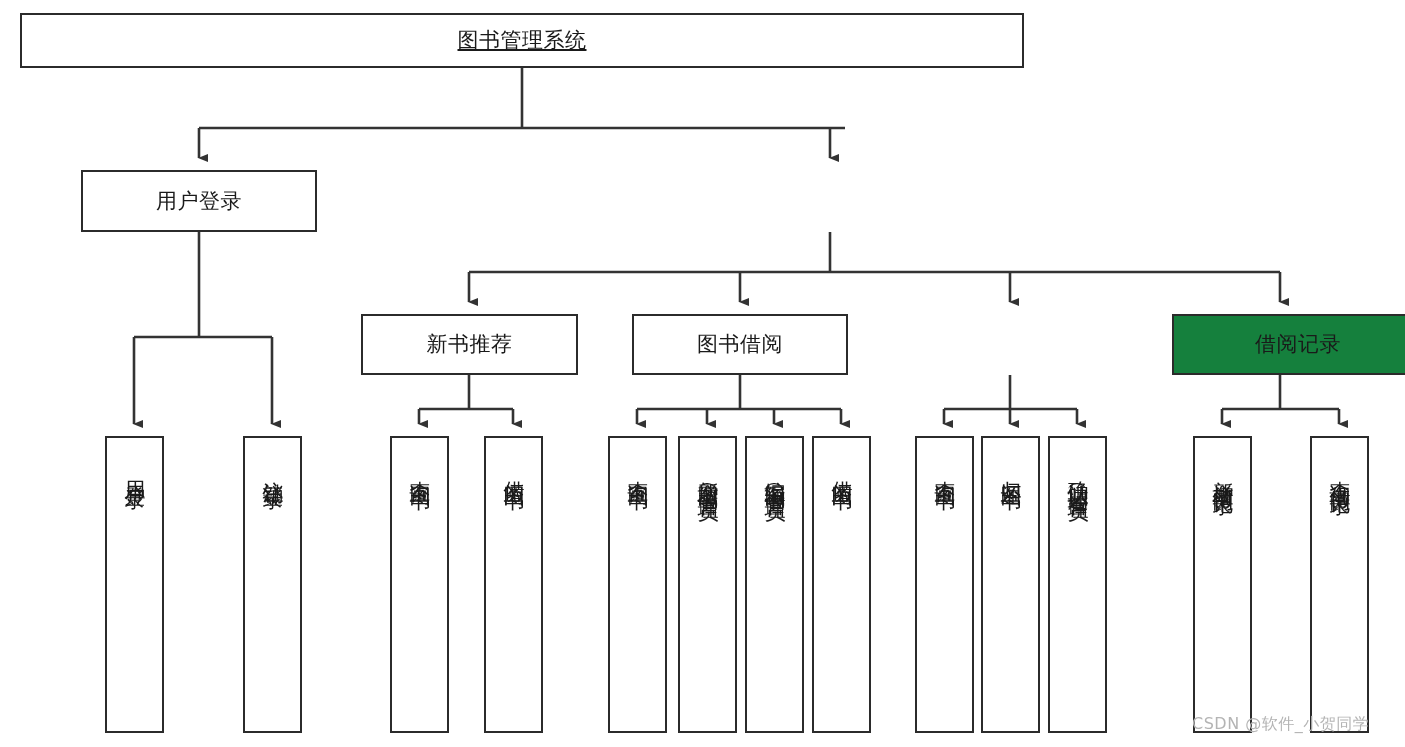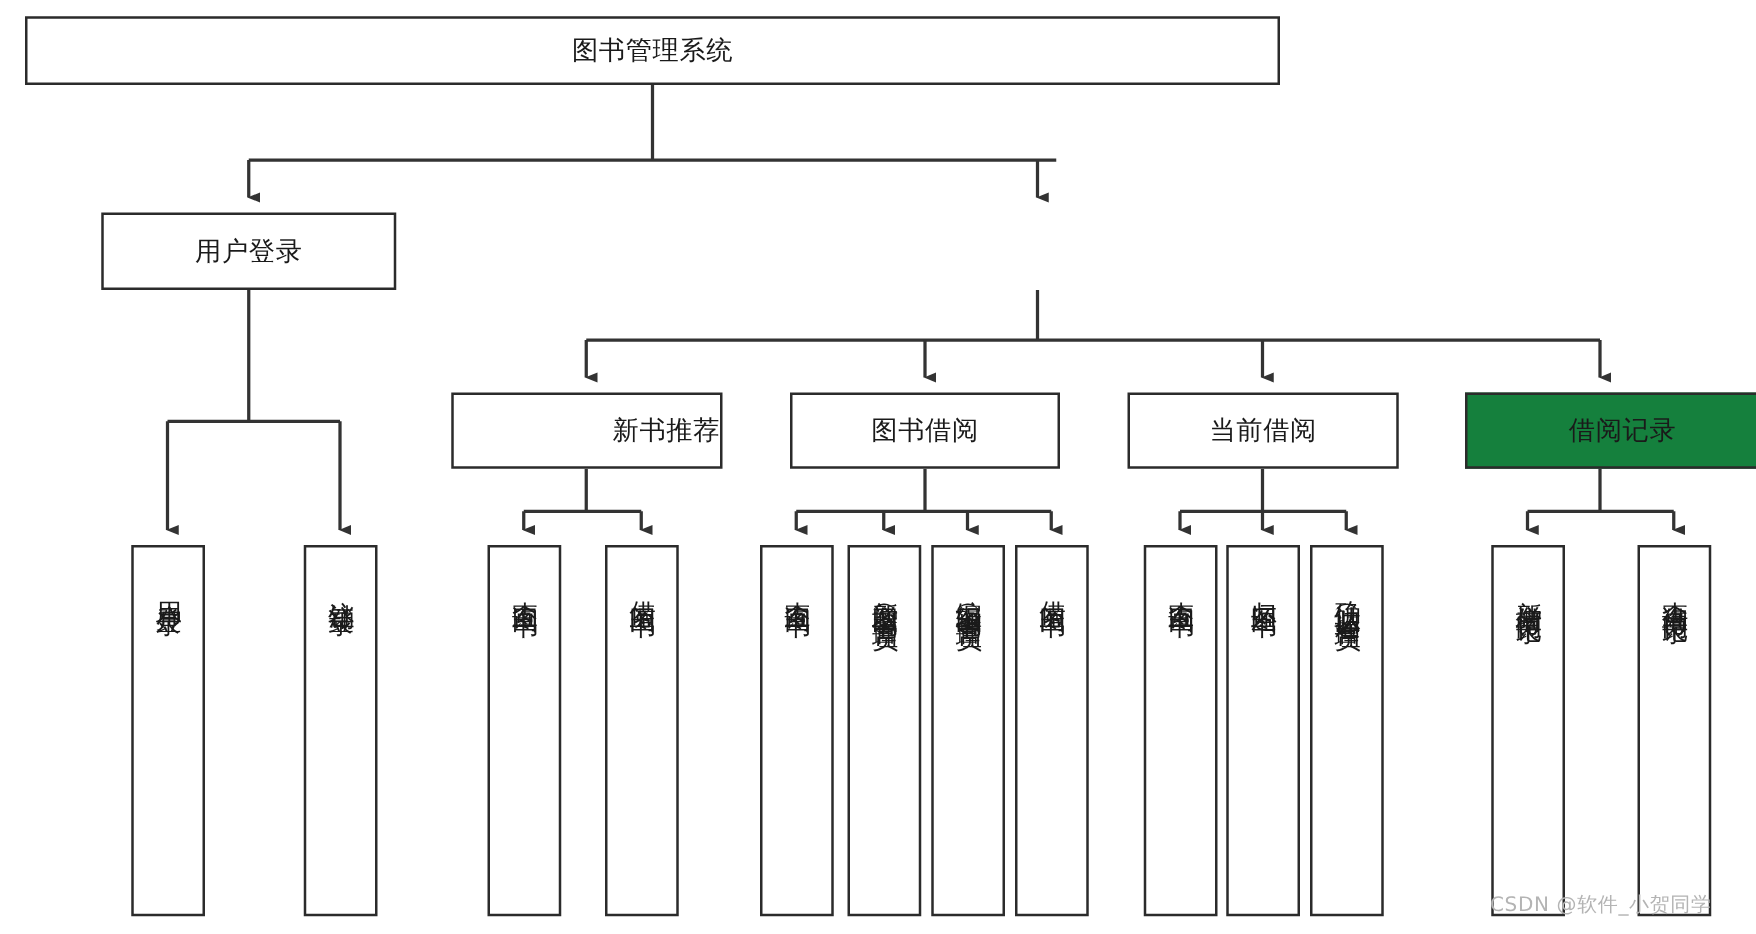--- a/index.html
+++ b/index.html
@@ -112,36 +112,33 @@
       <path d="M1010,409 L1010,424" marker-end="url(#arrow)"></path>
       <path d="M1077,409 L1077,424" marker-end="url(#arrow)"></path>
 
       <path d="M1280,375 L1280,409"></path>
       <path d="M1222,409 L1339,409"></path>
       <path d="M1222,409 L1222,424" marker-end="url(#arrow)"></path>
       <path d="M1339,409 L1339,424" marker-end="url(#arrow)"></path>
     </g>
   </svg>
 
-  <div class="node horizontal" style="left: 20px; top: 13px; width: 1004px; height: 55px; border-color: rgb(43, 43, 43); background: rgb(255, 255, 255); color: rgb(26, 26, 26);">
+  <div class="node horizontal" style="left: 20px; top: 13px; width: 1004px; height: 55px; border-color: rgb(43, 43, 43); background: rgb(255, 255, 255); color: rgb(26, 26, 26); text-decoration: underline;">
     <span class="node-label">图书管理系统</span>
   </div>
 
   <div class="node horizontal" style="left: 81px; top: 170px; width: 236px; height: 62px; border-color: rgb(43, 43, 43); background: rgb(255, 255, 255); color: rgb(26, 26, 26);">
     <span class="node-label">用户登录</span>
   </div>
 
-  <div class="node horizontal" style="left: 361px; top: 314px; width: 217px; height: 61px; border-color: rgb(43, 43, 43); background: rgb(255, 255, 255); color: rgb(26, 26, 26); justify-content: flex-end;">
+  <div class="node horizontal" style="left: 361px; top: 314px; width: 217px; height: 61px; border-color: rgb(43, 43, 43); background: rgb(255, 255, 255); color: rgb(26, 26, 26);">
     <span class="node-label">新书推荐</span>
   </div>
   <div class="node horizontal" style="left: 632px; top: 314px; width: 216px; height: 61px; border-color: rgb(43, 43, 43); background: rgb(255, 255, 255); color: rgb(26, 26, 26);">
     <span class="node-label">图书借阅</span>
-  </div>
-  <div class="node horizontal" style="left: 902px; top: 314px; width: 217px; height: 61px; border-color: rgb(43, 43, 43); background: rgb(255, 255, 255); color: rgb(26, 26, 26);">
-    <span class="node-label">当前借阅</span>
   </div>
   <div class="node horizontal" style="left: 1172px; top: 314px; width: 252px; height: 61px; border-color: rgb(43, 43, 43); background: #15803d; color: rgb(26, 26, 26);">
     <span class="node-label">借阅记录</span>
   </div>
 
   <div class="node vertical" style="left: 105px; top: 436px; width: 59px; height: 297px; border-color: rgb(43, 43, 43); background: rgb(255, 255, 255); color: rgb(26, 26, 26);">
     <span class="node-label">用户登录</span>
   </div>
   <div class="node vertical" style="left: 243px; top: 436px; width: 59px; height: 297px; border-color: rgb(43, 43, 43); background: rgb(255, 255, 255); color: rgb(26, 26, 26);">
     <span class="node-label">注销登录</span>

